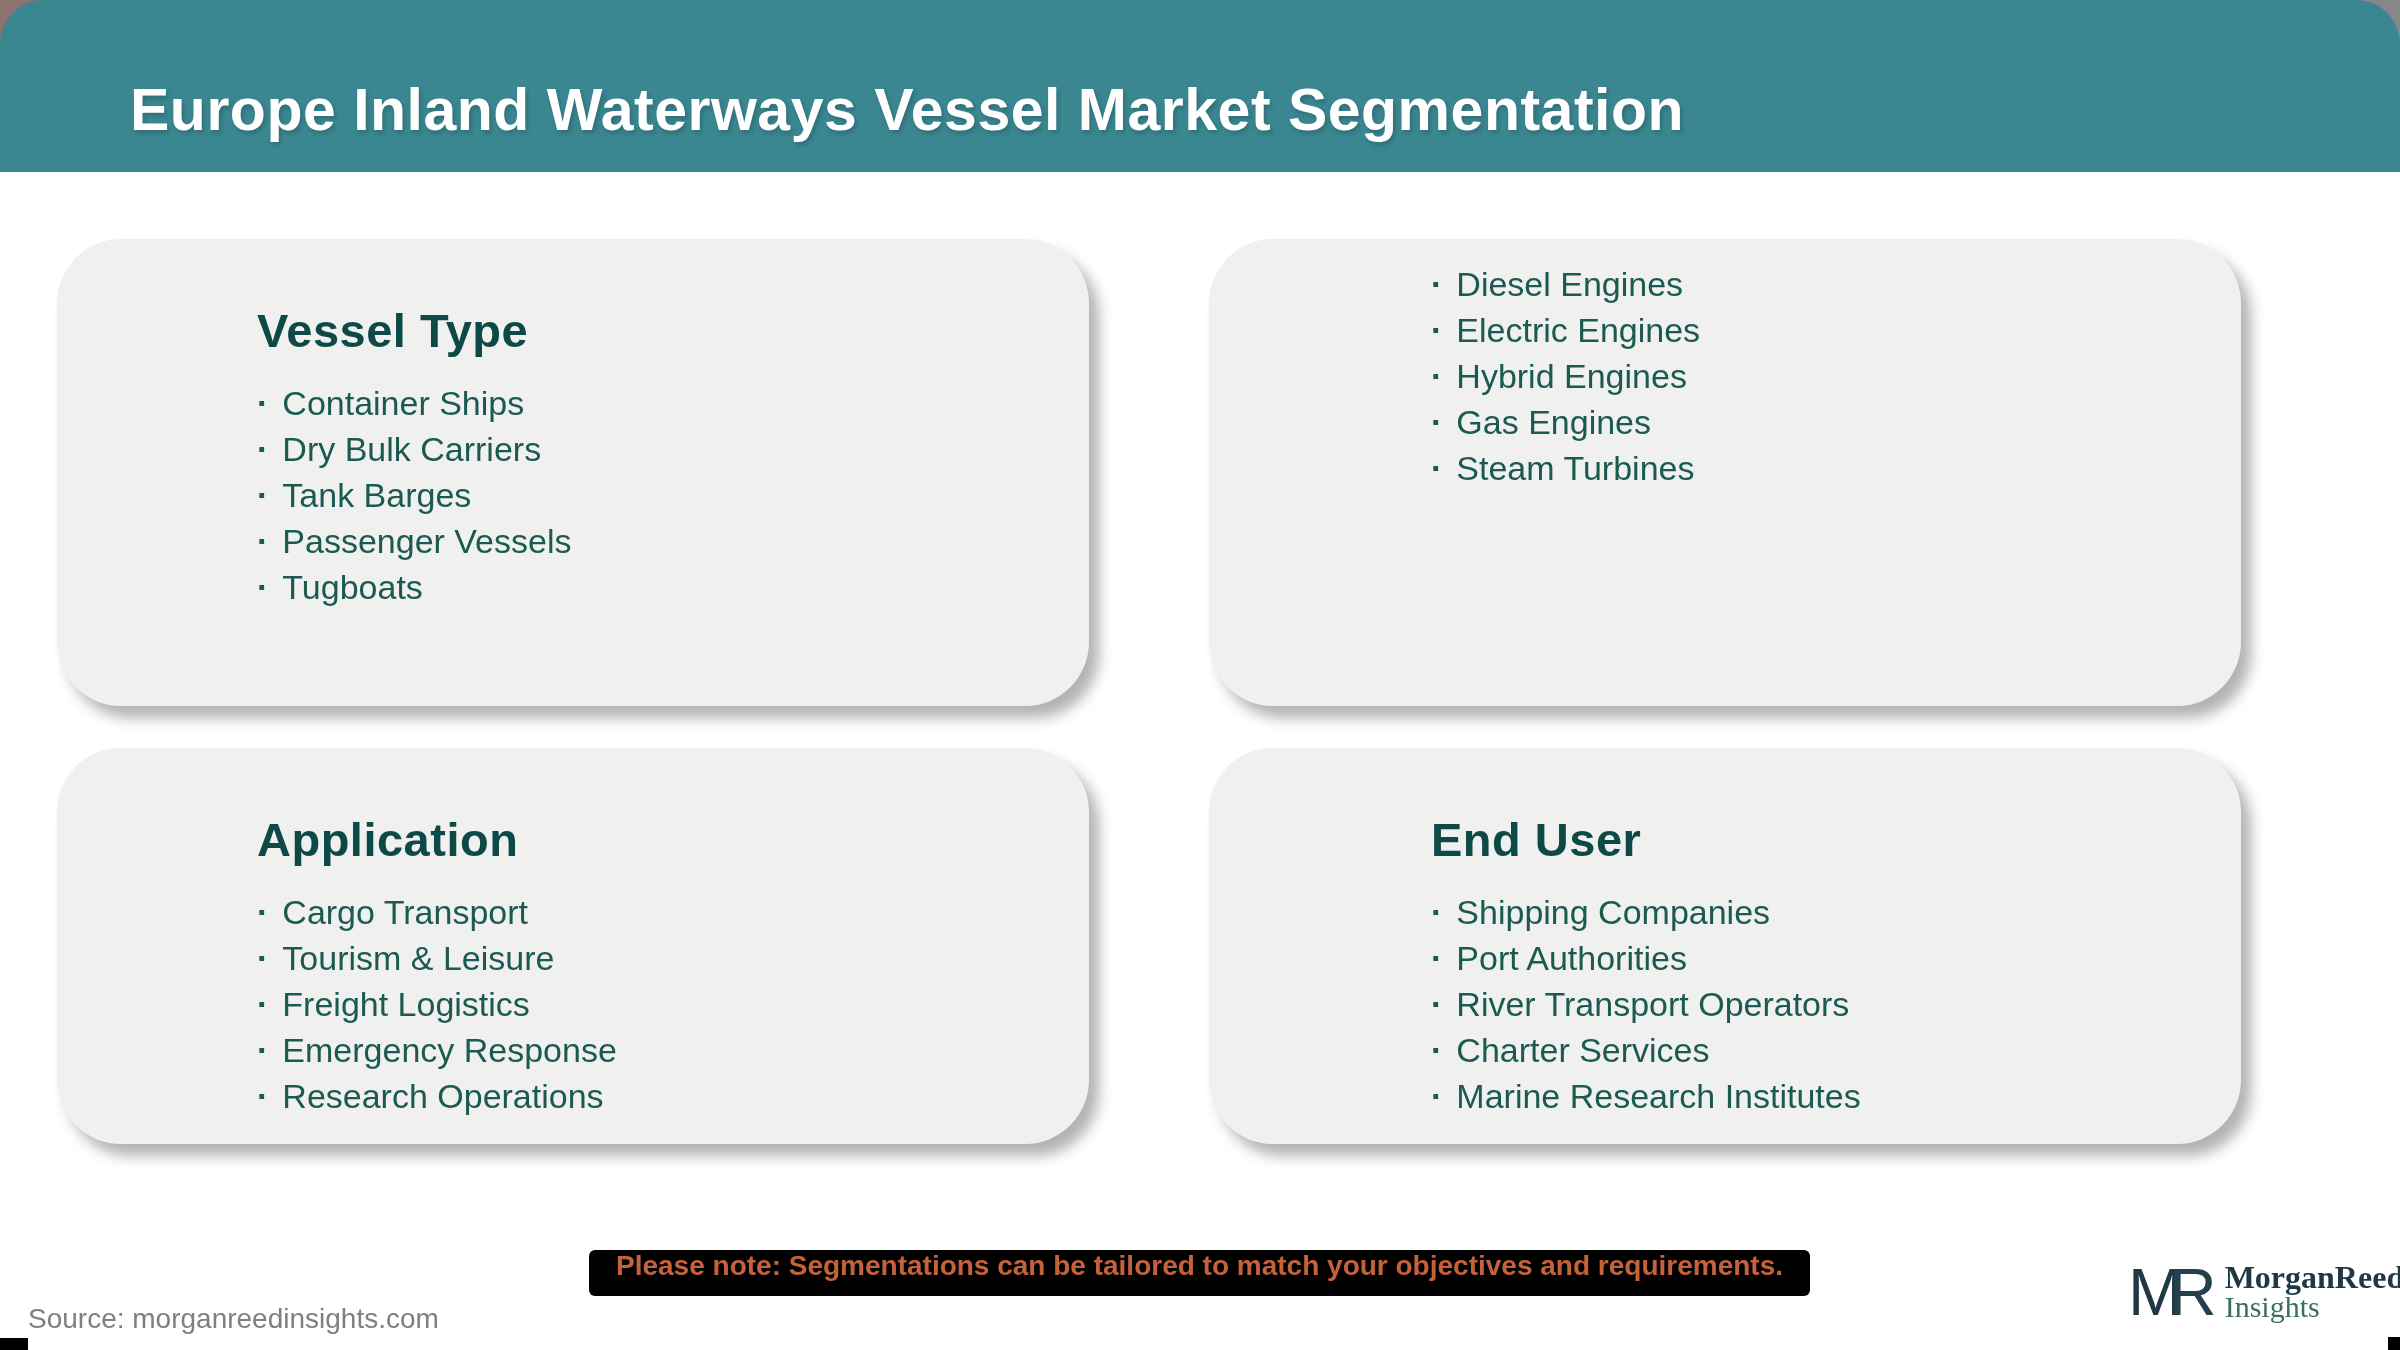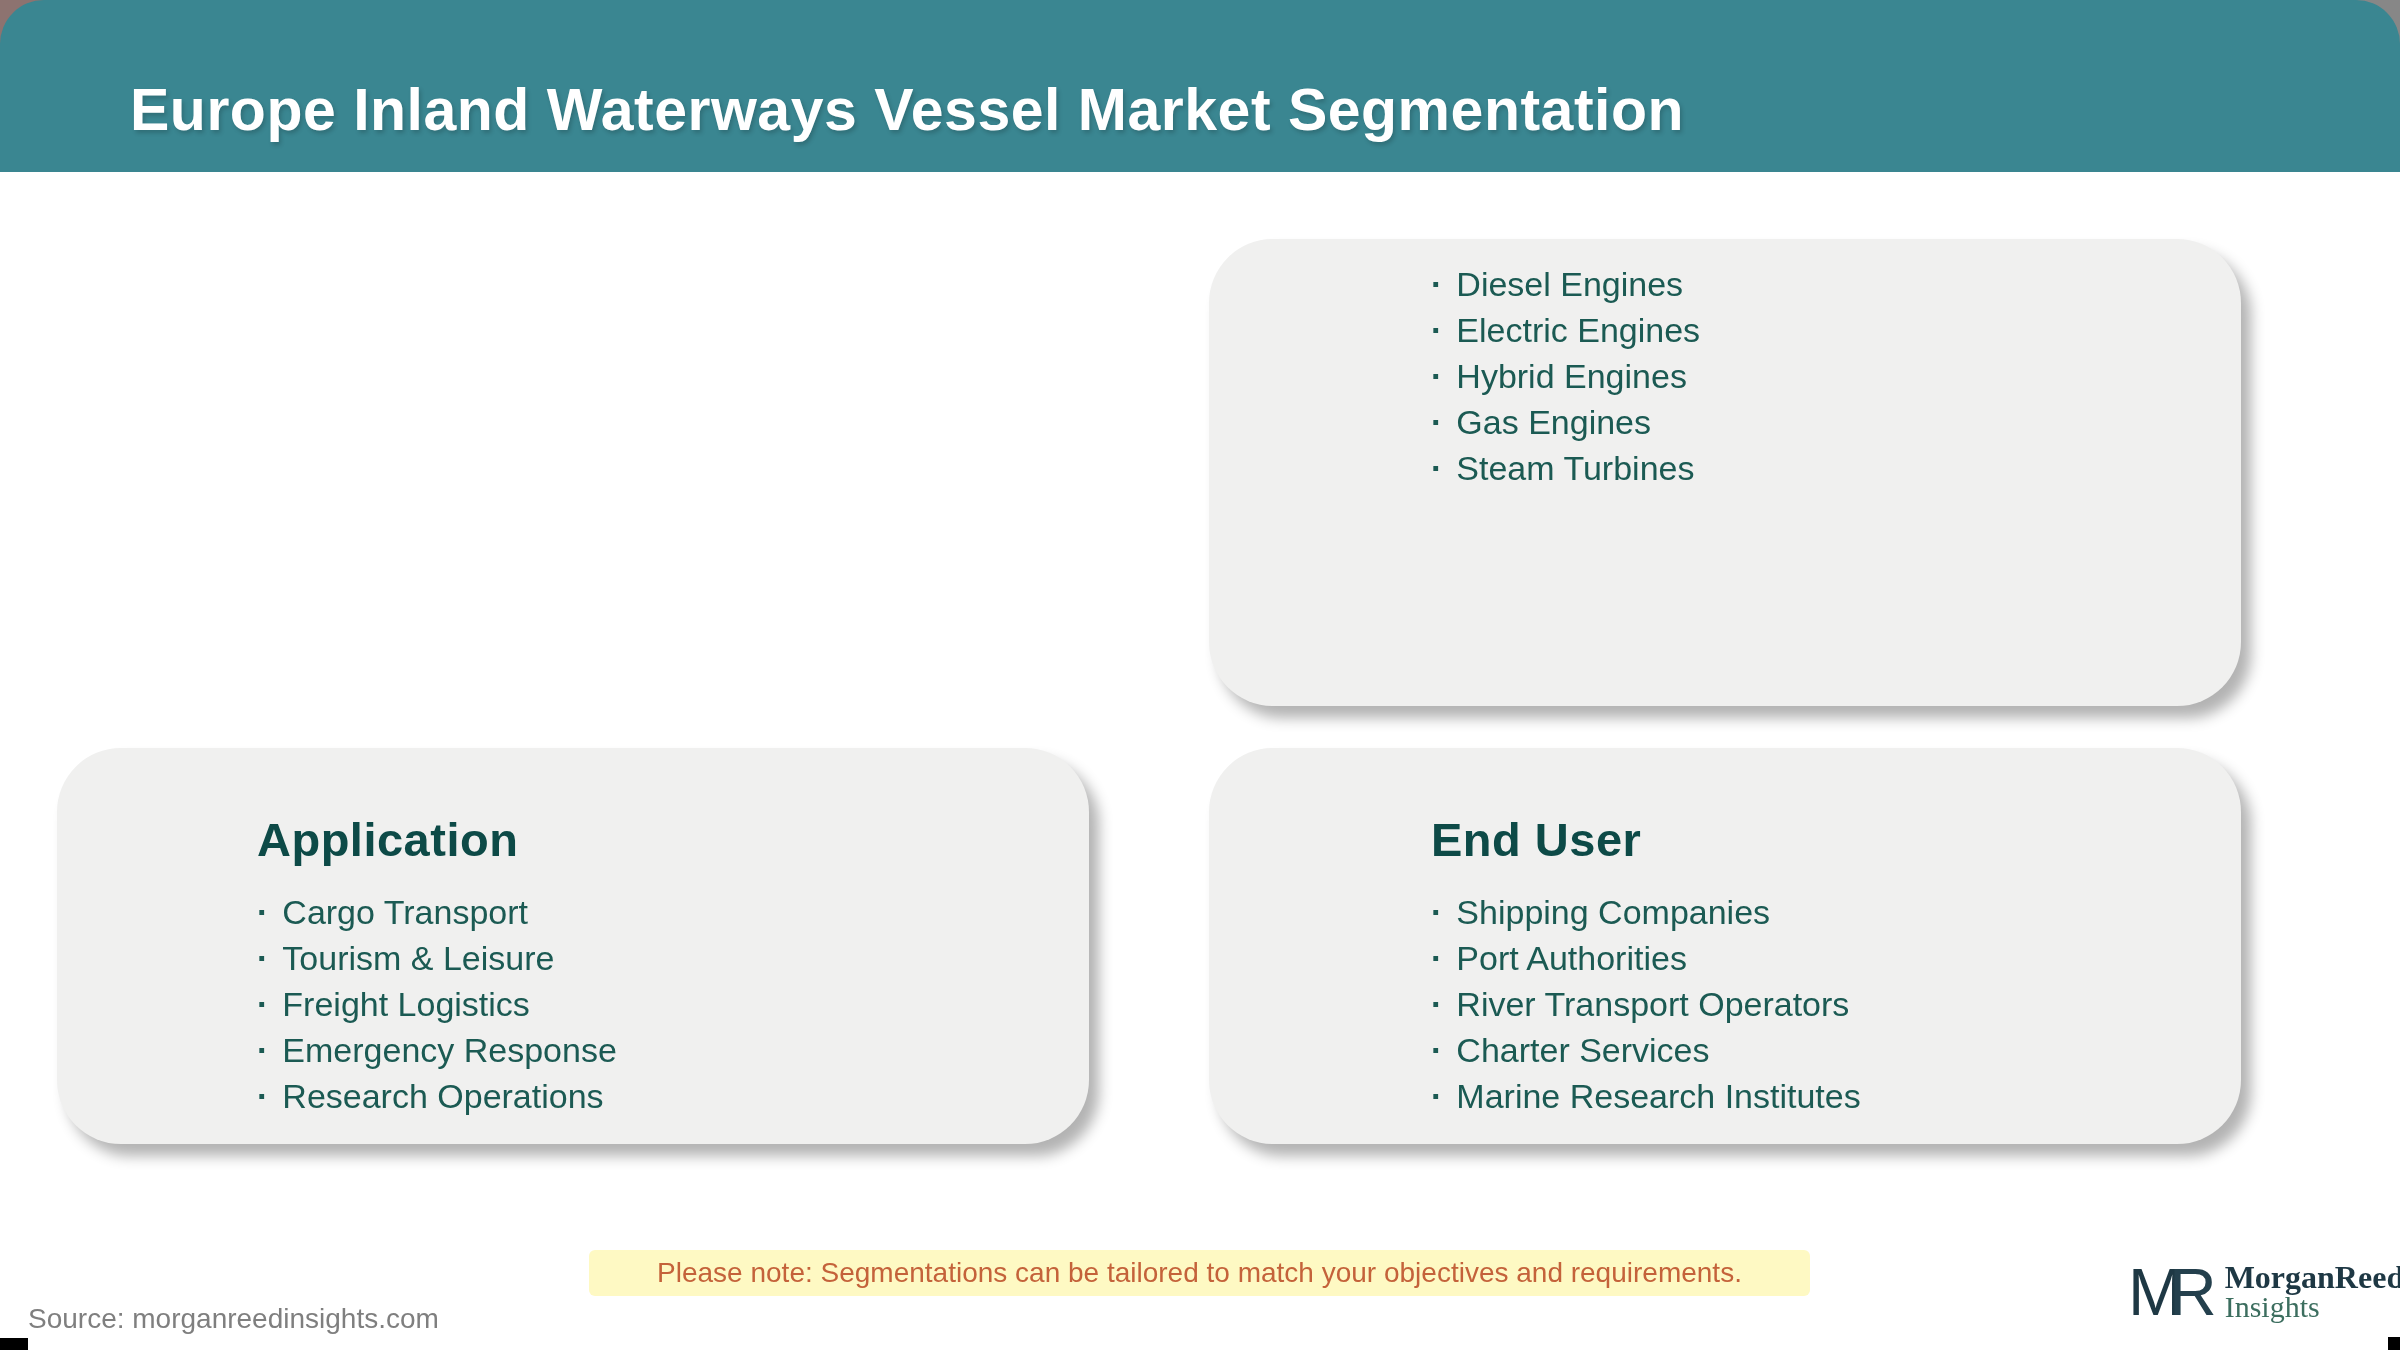--- a/index.html
+++ b/index.html
@@ -72,26 +72,27 @@
   .seg-list li::before {
     content: "·";
     font-weight: bold;
     margin-right: 14px;
   }
 
   .note-bar {
     position: absolute;
     left: 589px; top: 1250px;
     width: 1221px; height: 46px;
-    background: #fef9c3;
+    background: #000000;
     border-radius: 6px;
     display: flex;
-    align-items: center;
+    align-items: flex-start;
     justify-content: center;
     z-index: 1;
+    font-weight: bold;
   }
   .note-bar .note-text {
     color: #c4623a;
     font-size: 28px;
   }
 
   .source-line {
     position: absolute;
     left: 0; top: 1303px;
     width: 2310px;
@@ -141,20 +142,30 @@
 
 <div class="canvas">
 
   <div class="corner-bg left"></div>
   <div class="corner-bg right"></div>
 
   <div class="header">
     <div class="title">Europe Inland Waterways Vessel Market Segmentation</div>
   </div>
 
+  <div class="card r1 c1">
+    <h2 class="card-title">Vessel Type</h2>
+    <ul class="seg-list">
+        <li>Container Ships</li>
+        <li>Dry Bulk Carriers</li>
+        <li>Tank Barges</li>
+        <li>Passenger Vessels</li>
+        <li>Tugboats</li>
+      </ul>
+  </div>
 
   <div class="card r1 c2">
     <ul class="seg-list">
         <li>Diesel Engines</li>
         <li>Electric Engines</li>
         <li>Hybrid Engines</li>
         <li>Gas Engines</li>
         <li>Steam Turbines</li>
       </ul>
   </div>

